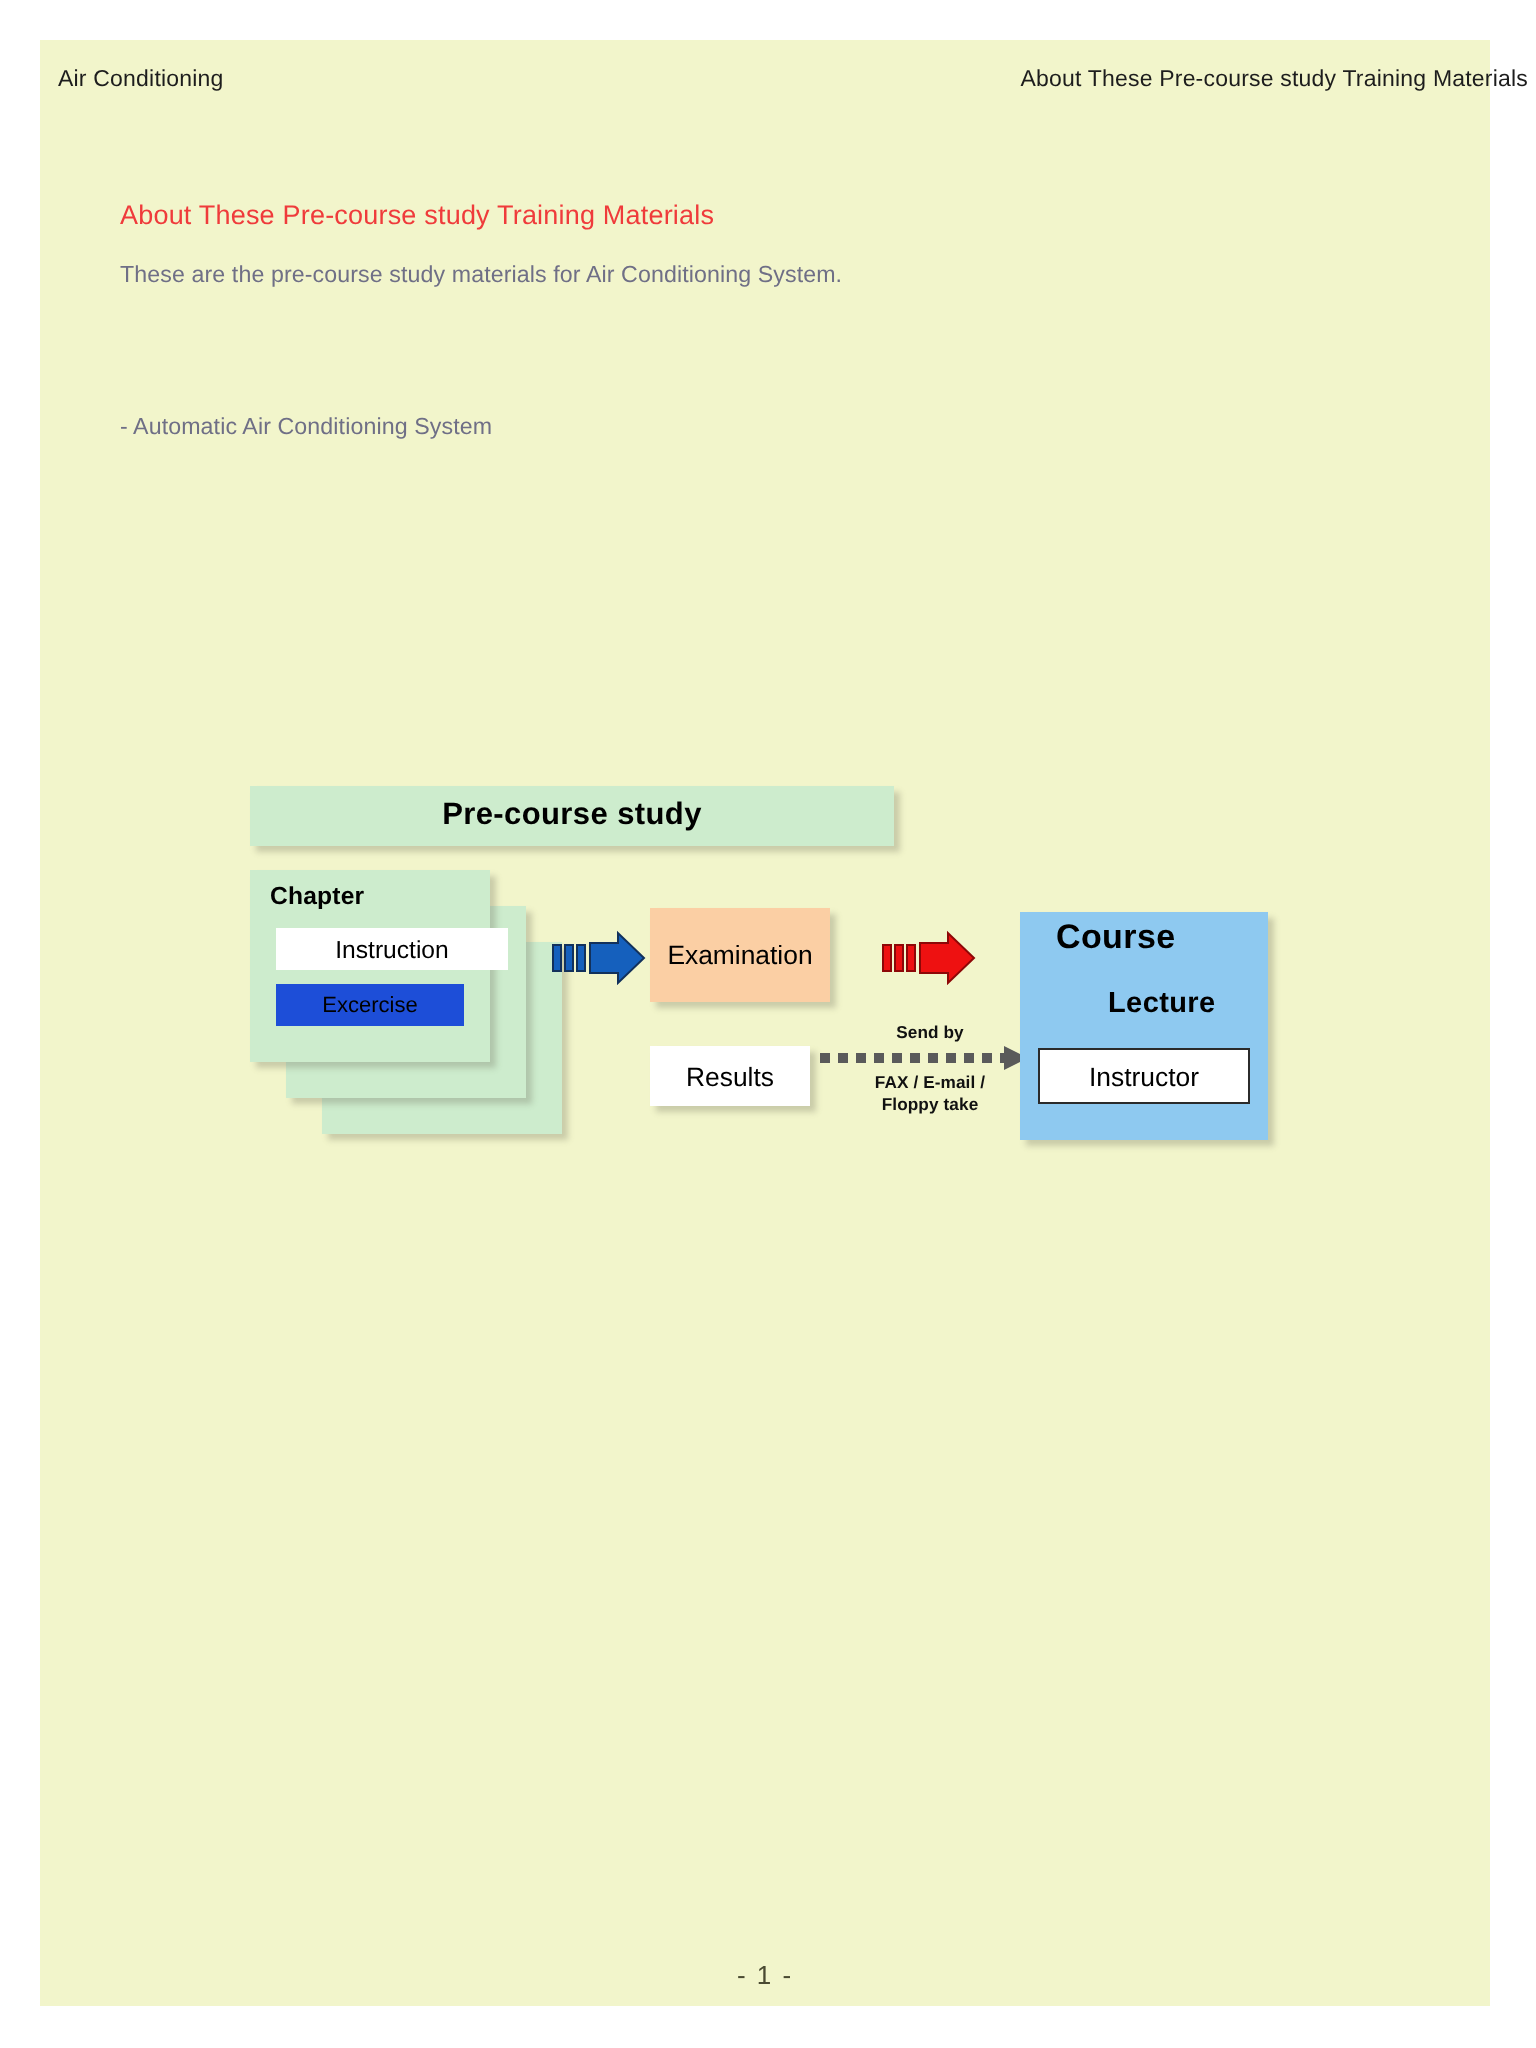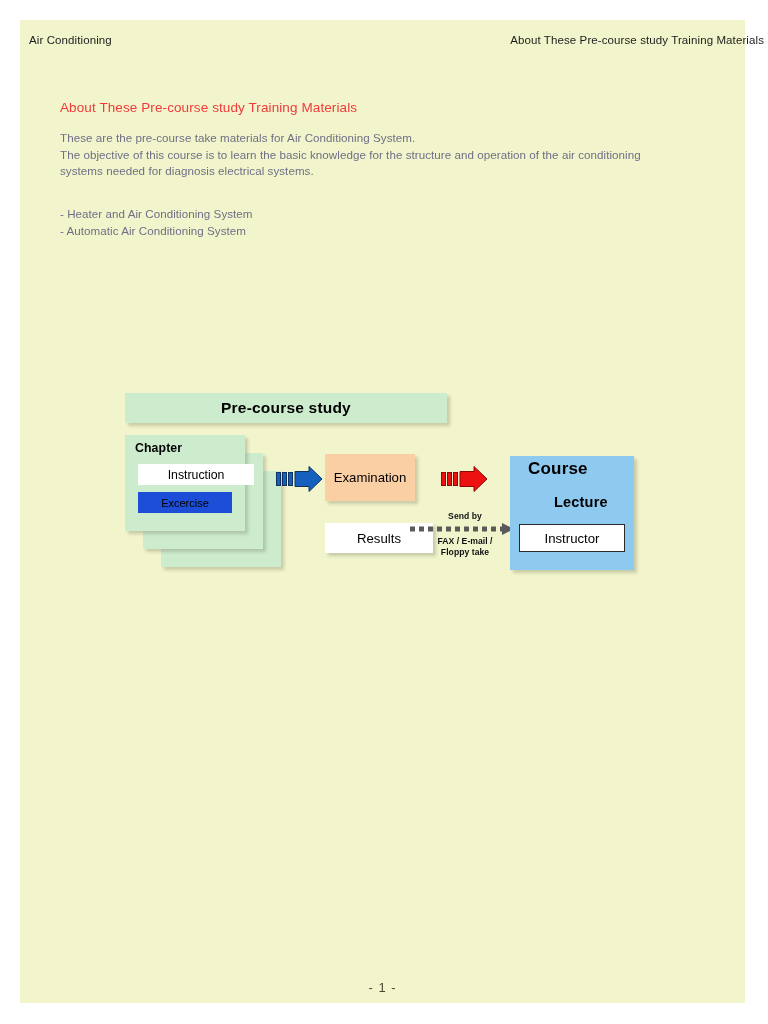--- a/index.html
+++ b/index.html
@@ -156,21 +156,21 @@
   #box-examination {
     left: 305px; top: 434px;
     width: 90px;  height: 47px;
     background: #fbcfa4;
     font-size: 13.2px;
   }
 
   
   #box-results {
     left: 305px; top: 503px;
-    width: 108px;  height: 30px;
+    width: 80px;  height: 30px;
     background: #ffffff;
     font-size: 13.2px;
   }
 
   
   #box-lecture {
     left: 490px; top: 436px;
     width: 124px; height: 114px;
     background: #8ec9f0;
     display: block;
@@ -248,26 +248,24 @@
 <div id="page">
 
   <div id="header">
     <div class="hdr-text" id="hdr-left">Air Conditioning</div>
     <div class="hdr-text" id="hdr-right">About These Pre-course study Training Materials</div>
   </div>
 
   <div id="doc-title">About These Pre-course study Training Materials</div>
 
   <div class="body-block" id="para-intro">
-    <p>These are the pre-course take materials for Air Conditioning System.</p>
-    <p>The objective of this course is to learn the basic knowledge for the structure and operation of the air conditioning systems needed for diagnosis electrical systems.</p>
+    <p>These are the pre-course study materials for Air Conditioning System.</p>
   </div>
 
   <div class="body-block" id="list-items">
-    <p>- Heater and Air Conditioning System</p>
     <p>- Automatic Air Conditioning System</p>
   </div>
 
 
   <div id="diagram">
 
     <div class="dbox soft-shadow" id="banner-precourse">Pre-course study</div>
 
 
     <div class="chapter-card soft-shadow" id="chapter-card-back"></div>

